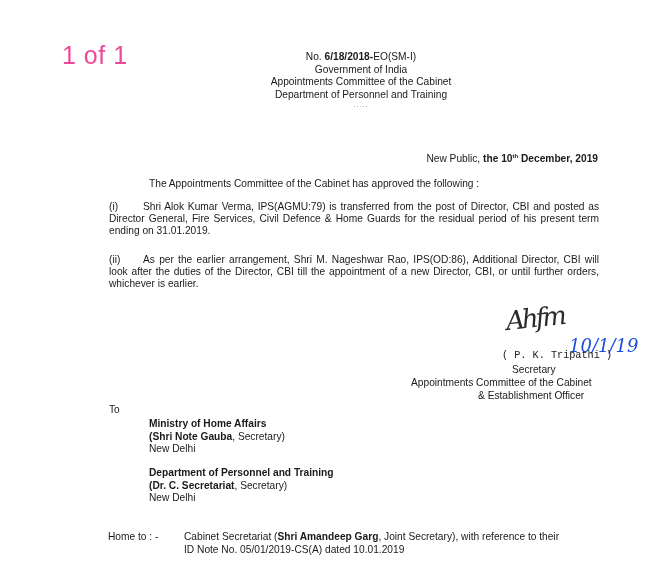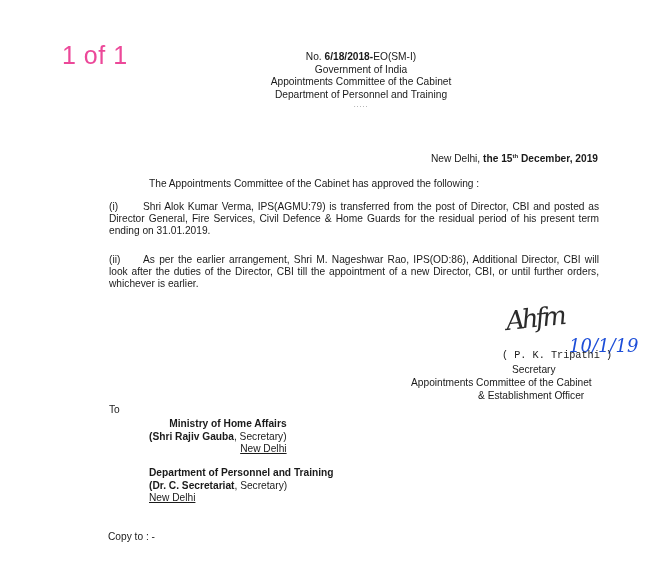--- a/index.html
+++ b/index.html
@@ -35,44 +35,44 @@
     .sign-date {
       position: absolute; left: 533px; top: 340px;
       font-family: "DejaVu Serif", serif; font-style: italic; font-size: 18px; color: #1d4ed8;
     }
     .sign-title { position: absolute; left: 476px; top: 364px; }
     .sign-org { position: absolute; left: 375px; top: 377px; }
     .sign-org2 { position: absolute; left: 442px; top: 390px; }
     .to-label { position: absolute; left: 73px; top: 404px; }
     .addr { position: absolute; left: 113px; }
     .addr div { height: 12.5px; }
-    .addr1 { top: 418px; text-align: right; }
+    .addr1 { top: 418px; }
     .addr2 { top: 467px; }
-    .u { text-decoration: underline; }
+    .u { }
     .copy-label { position: absolute; left: 72px; top: 531px; }
     .copy-text { position: absolute; left: 148px; top: 531px; width: 420px; }
     .copy-text div { height: 12.5px; }
   </style>
 </head>
 <body>
 
 <div class="page-counter">1 of 1</div>
 
 <div class="doc">
 
   <div class="header">
     <div><span>No. </span><span class="b">6/18/2018-</span><span>EO(SM-I)</span></div>
     <div>Government of India</div>
     <div>Appointments Committee of the Cabinet</div>
     <div>Department of Personnel and Training</div>
     <div class="dots">.....</div>
   </div>
 
   <div class="place-date">
-    <span>New Delhi, </span><span class="b"><span>the 15</span><sup style="font-size:6px">th</sup><span> December, 2019</span></span>
+    <span>New Public, </span><span class="b"><span>the 10</span><sup style="font-size:6px">th</sup><span> December, 2019</span></span>
   </div>
 
   <div class="intro">The Appointments Committee of the Cabinet has approved the following :</div>
 
   <div class="para p1">
     <span class="num">(i)</span><span>Shri Alok Kumar Verma, IPS(AGMU:79) is transferred from the post of Director, CBI and posted as Director General, Fire Services, Civil Defence &amp; Home Guards for the residual period of his present term ending on 31.01.2019.</span>
   </div>
 
   <div class="para p2">
     <span class="num">(ii)</span><span>As per the earlier arrangement, Shri M. Nageshwar Rao, IPS(OD:86), Additional Director, CBI will look after the duties of the Director, CBI till the appointment of a new Director, CBI, or until further orders, whichever is earlier.</span>
@@ -82,25 +82,29 @@
   <div class="sign-date">10/1/19</div>
   <div class="sign-name" style="left:466px;">( P. K. Tripathi )</div>
   <div class="sign-title">Secretary</div>
   <div class="sign-org">Appointments Committee of the Cabinet</div>
   <div class="sign-org2">&amp; Establishment Officer</div>
 
   <div class="to-label">To</div>
 
   <div class="addr addr1">
     <div class="b">Ministry of Home Affairs</div>
-    <div><span class="b">(Shri Rajiv Gauba</span><span>, Secretary)</span></div>
+    <div><span class="b">(Shri Note Gauba</span><span>, Secretary)</span></div>
     <div class="u">New Delhi</div>
   </div>
 
   <div class="addr addr2">
     <div class="b">Department of Personnel and Training</div>
     <div><span class="b">(Dr. C. Secretariat</span><span>, Secretary)</span></div>
     <div class="u">New Delhi</div>
   </div>
 
-  <div class="copy-label">Copy to : -</div>
+  <div class="copy-label">Home to : -</div>
+  <div class="copy-text">
+    <div><span>Cabinet Secretariat (</span><span class="b">Shri Amandeep Garg</span><span>, Joint Secretary), with reference to their</span></div>
+    <div>ID Note No. 05/01/2019-CS(A) dated 10.01.2019</div>
+  </div>
 
 </div>
 
 </body></html>

